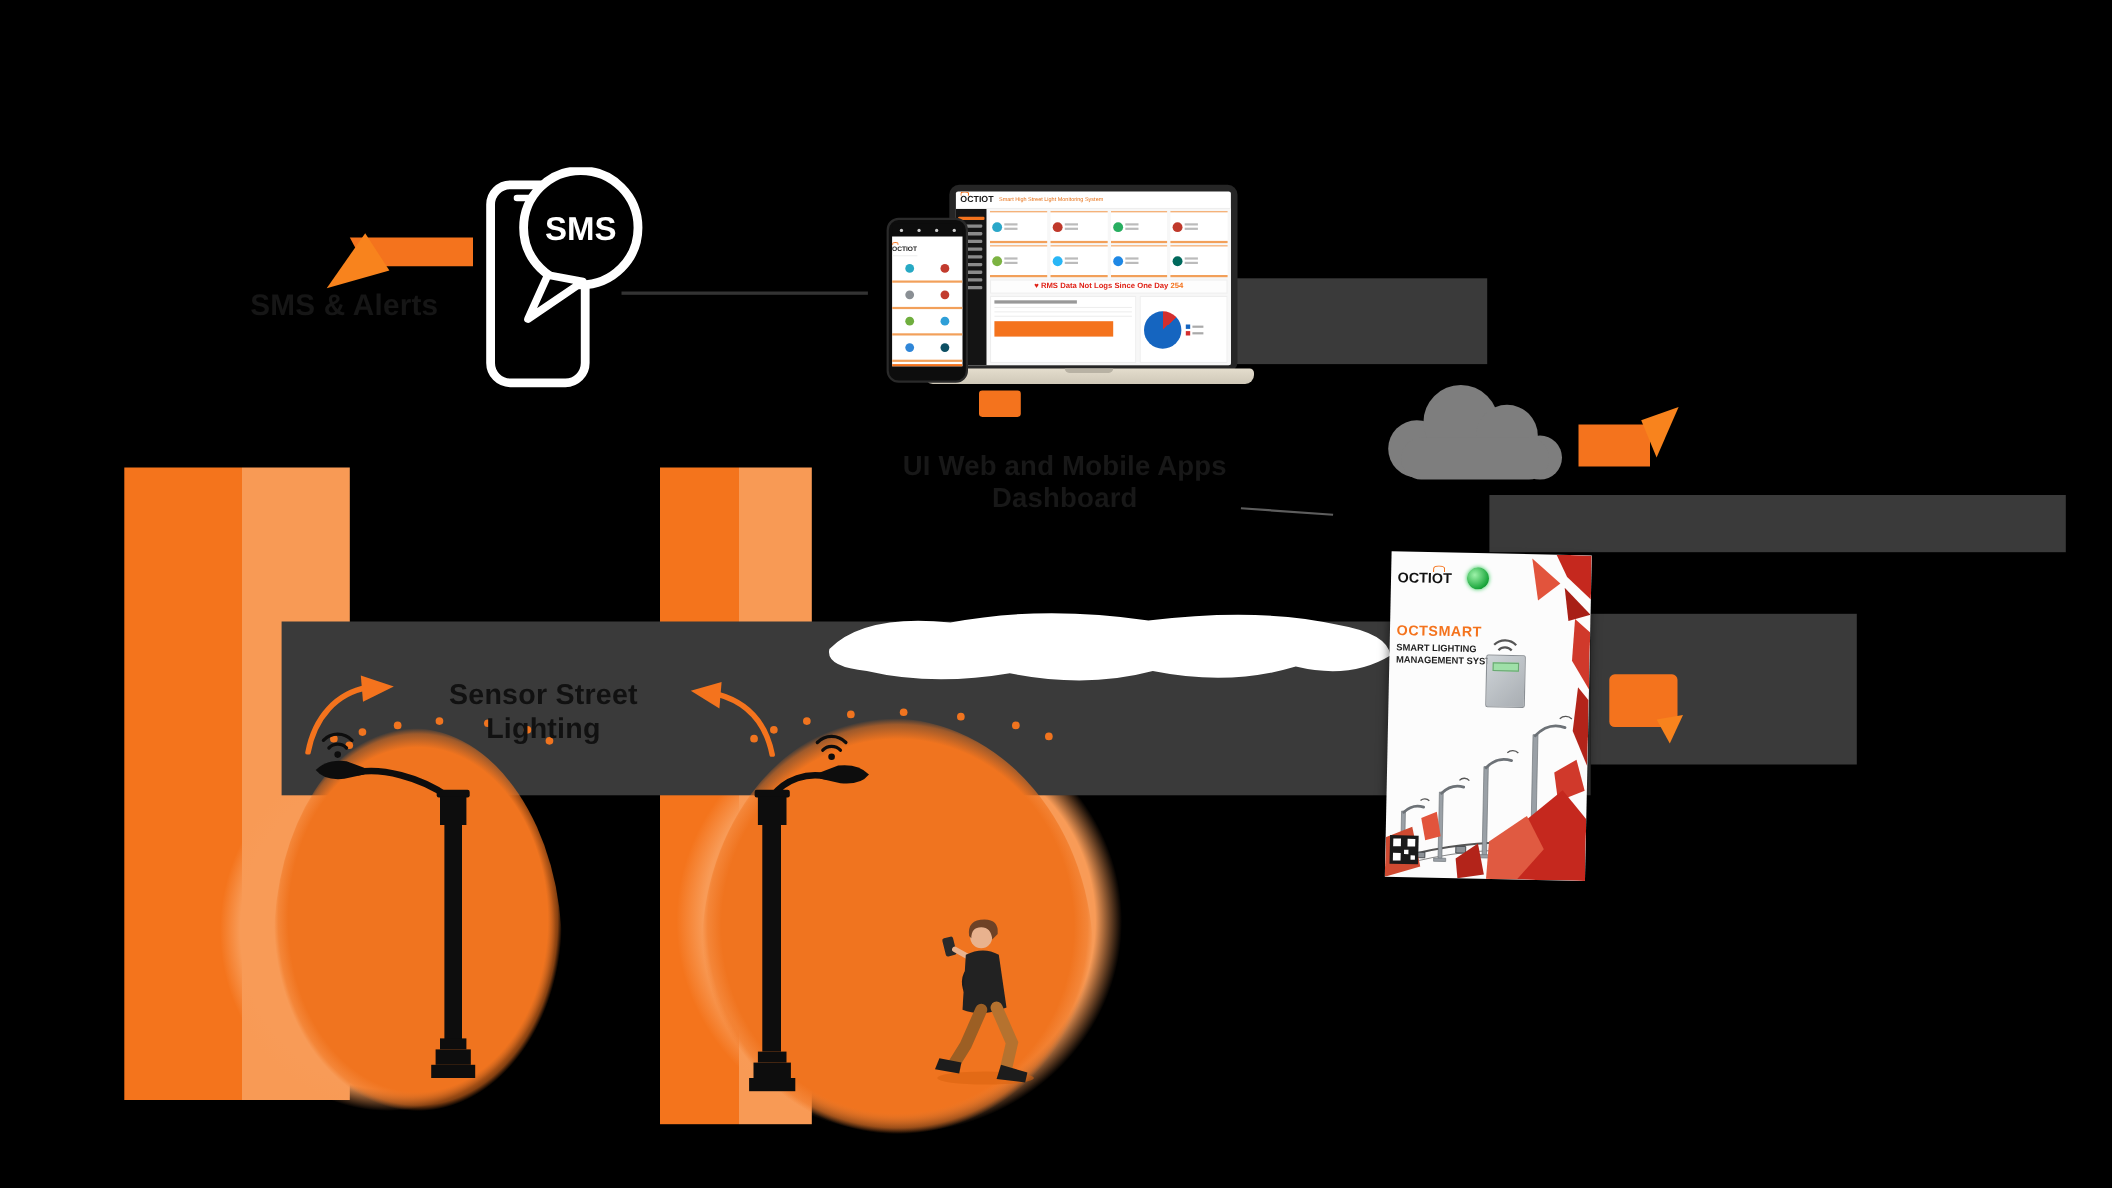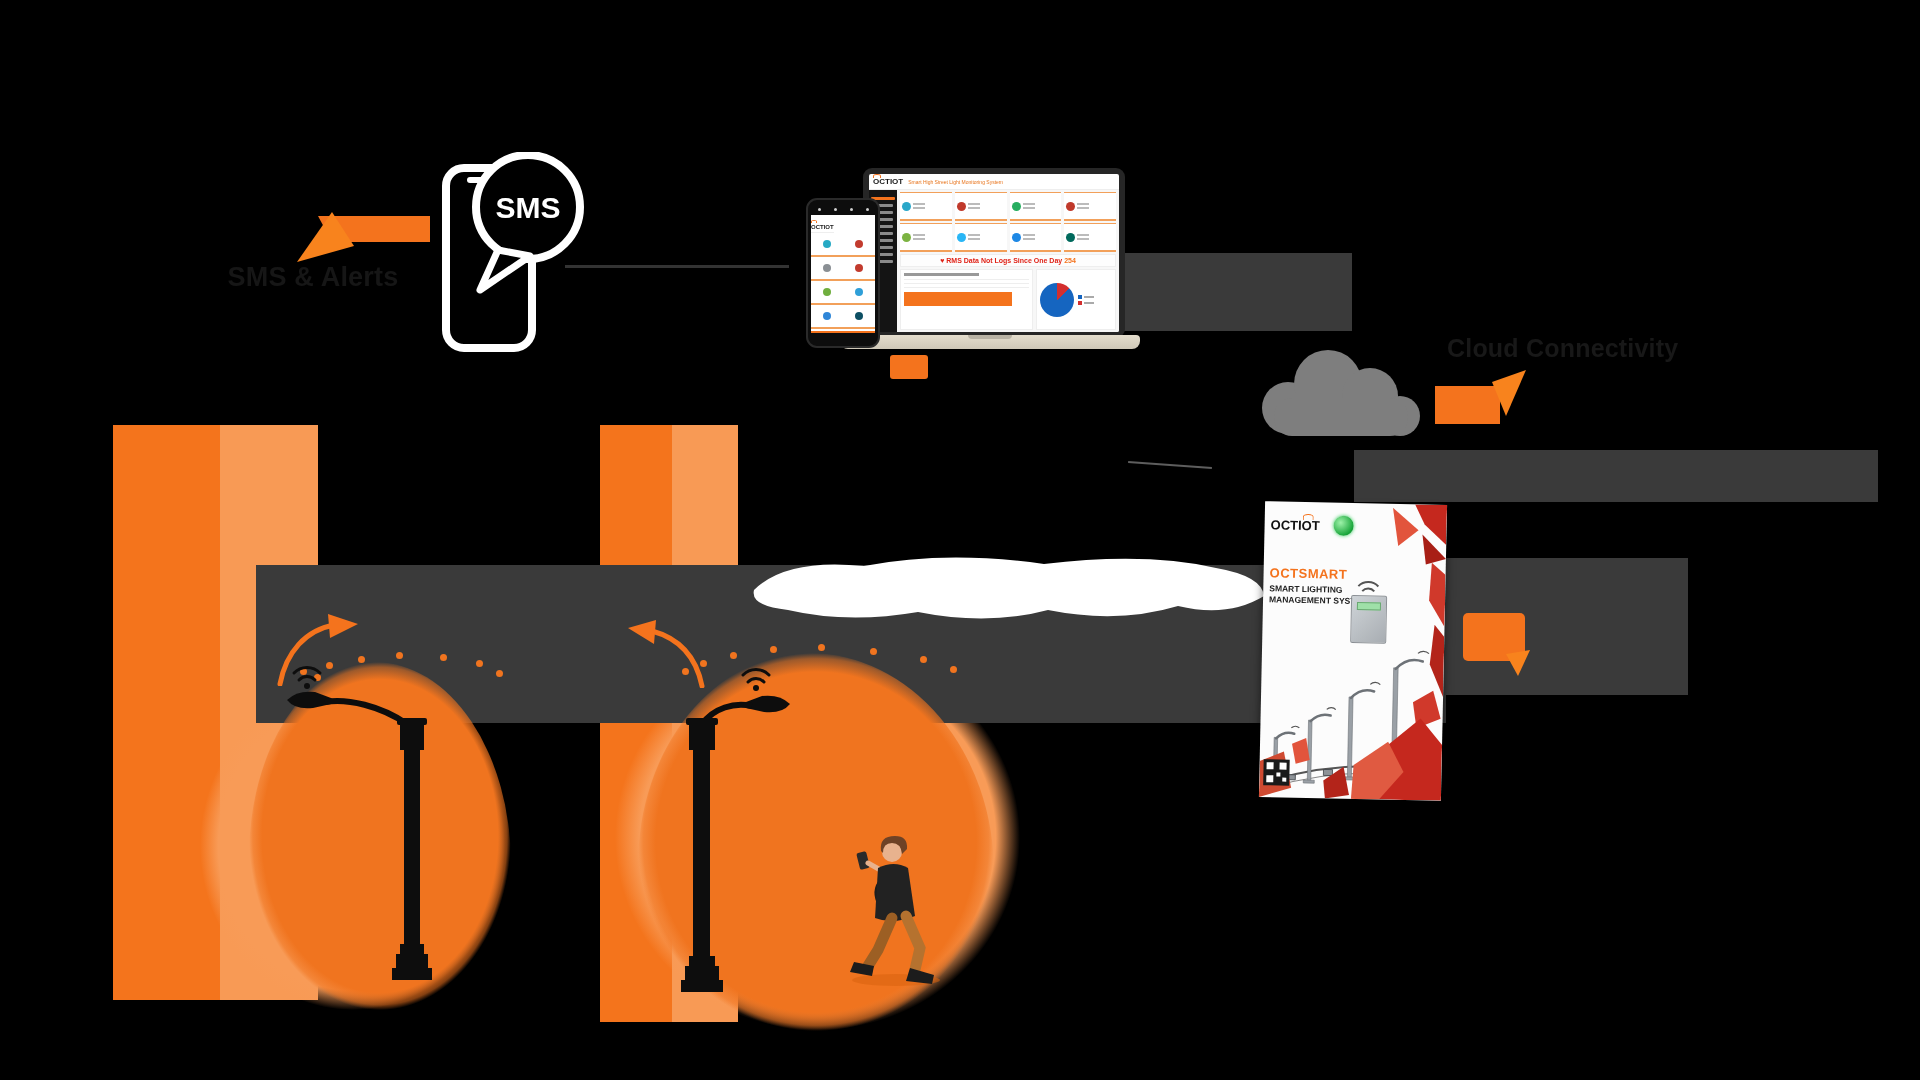--- a/index.html
+++ b/index.html
@@ -277,37 +277,38 @@
         </div>
       <div class="ph-row">
           <b style="background:#2f86d8"></b>
           <b style="background:#0d4f63"></b>
         </div>
       <div class="ph-foot"></div>
     </div>
   </div>
 
   <div class="abs sq-icon"></div>
+  <div class="lbl lbl-dash">UI Web and Mobile Apps Dashboard</div>
 
   <svg class="abs" style="left:1248px;top:338px;" width="185" height="112" viewBox="0 0 185 112">
     <g fill="#7e7e7e">
       <circle cx="40" cy="70" r="26"></circle>
       <circle cx="80" cy="46" r="34"></circle>
       <circle cx="122" cy="58" r="28"></circle>
       <circle cx="152" cy="78" r="20"></circle>
       <rect x="26" y="60" width="134" height="38" rx="18"></rect>
     </g>
   </svg>
 
   <svg class="abs" style="left:1430px;top:364px;" width="100" height="64" viewBox="0 0 100 64">
     <polygon points="5,22 70,22 70,60 5,60" fill="#f4731d"></polygon>
     <polygon points="62,18 96,6 76,52" fill="#f8831d"></polygon>
   </svg>
-  <div class="lbl lbl-cloud">Cloud Connectivity</div>
-
+
+  <div class="lbl lbl-sensor">Sensor Street Lighting</div>
   <svg class="abs" style="left:272px;top:612px;" width="88" height="74" viewBox="0 0 88 74">
     <path d="M8,72 C14,40 34,18 62,13" stroke="#f4731d" stroke-width="5" fill="none" stroke-linecap="round"></path>
     <polygon points="56,2 86,12 58,26" fill="#f4731d"></polygon>
   </svg>
   <svg class="abs" style="left:626px;top:616px;" width="84" height="72" viewBox="0 0 84 72">
     <path d="M76,70 C70,40 52,22 26,15" stroke="#f4731d" stroke-width="5" fill="none" stroke-linecap="round"></path>
     <polygon points="30,4 2,12 28,28" fill="#f4731d"></polygon>
   </svg>
 
   <svg class="abs" style="left:285px;top:658px;" width="160" height="332" viewBox="0 0 160 332">

